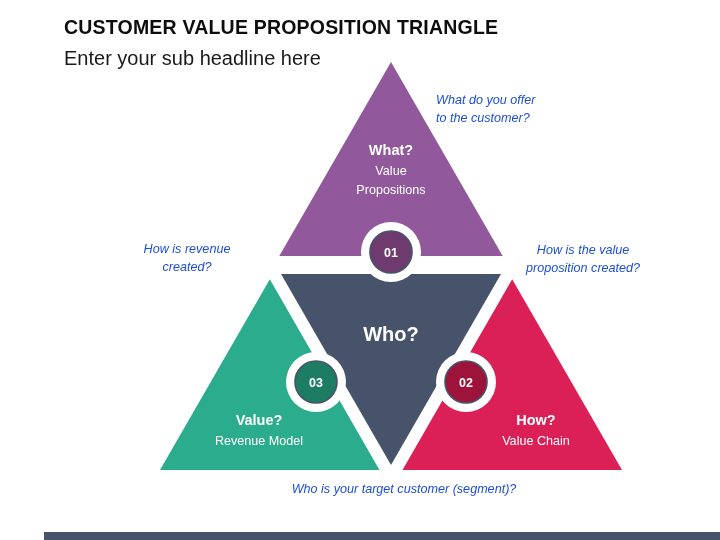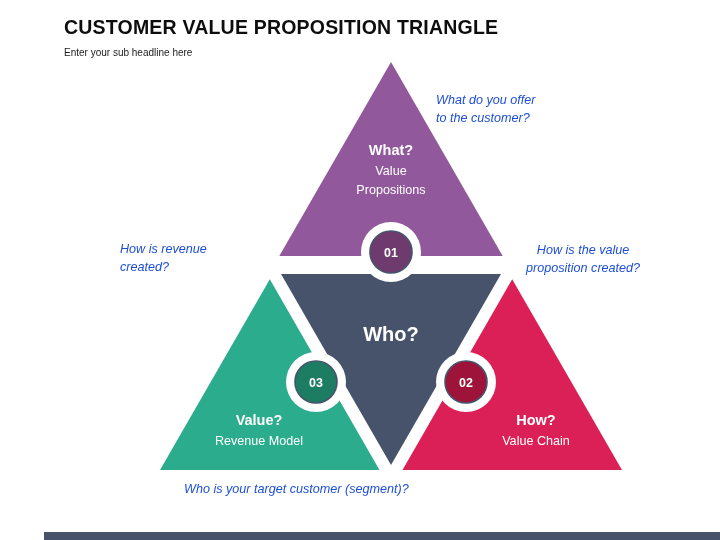--- a/index.html
+++ b/index.html
@@ -30,21 +30,21 @@
     font-size: 19.5px;
     font-weight: bold;
     color: #0d0d0d;
     letter-spacing: 0.2px;
     white-space: nowrap;
   }
   #page-subtitle {
     position: absolute;
     left: 20px;
     top: 47px;
-    font-size: 10px;
+    font-size: 20px;
     font-weight: normal;
     color: #1a1a1a;
     white-space: nowrap;
   }
   #footer-bar {
     position: absolute;
     left: 0;
     top: 532px;
     width: 720px;
     height: 8px;
@@ -64,34 +64,35 @@
     line-height: 1.42;
     color: #1d4ed8;
     white-space: pre-line;
   }
   #callout-what {
     left: 392px;
     top: 92px;
     text-align: left;
   }
   #callout-value {
-    left: 76px;
+    left: 62px;
     top: 241px;
     width: 162px;
-    text-align: left;
+    text-align: center;
   }
   #callout-how {
     left: 482px;
     top: 242px;
     text-align: center;
   }
   #callout-who {
     left: 140px;
     top: 481px;
     width: 440px;
+    text-align: center;
   }
   .svg-label {
     font-family: "Liberation Sans", sans-serif;
     fill: #ffffff;
   }
   .lbl-head {
     font-size: 14.5px;
     font-weight: bold;
   }
   .lbl-sub {

